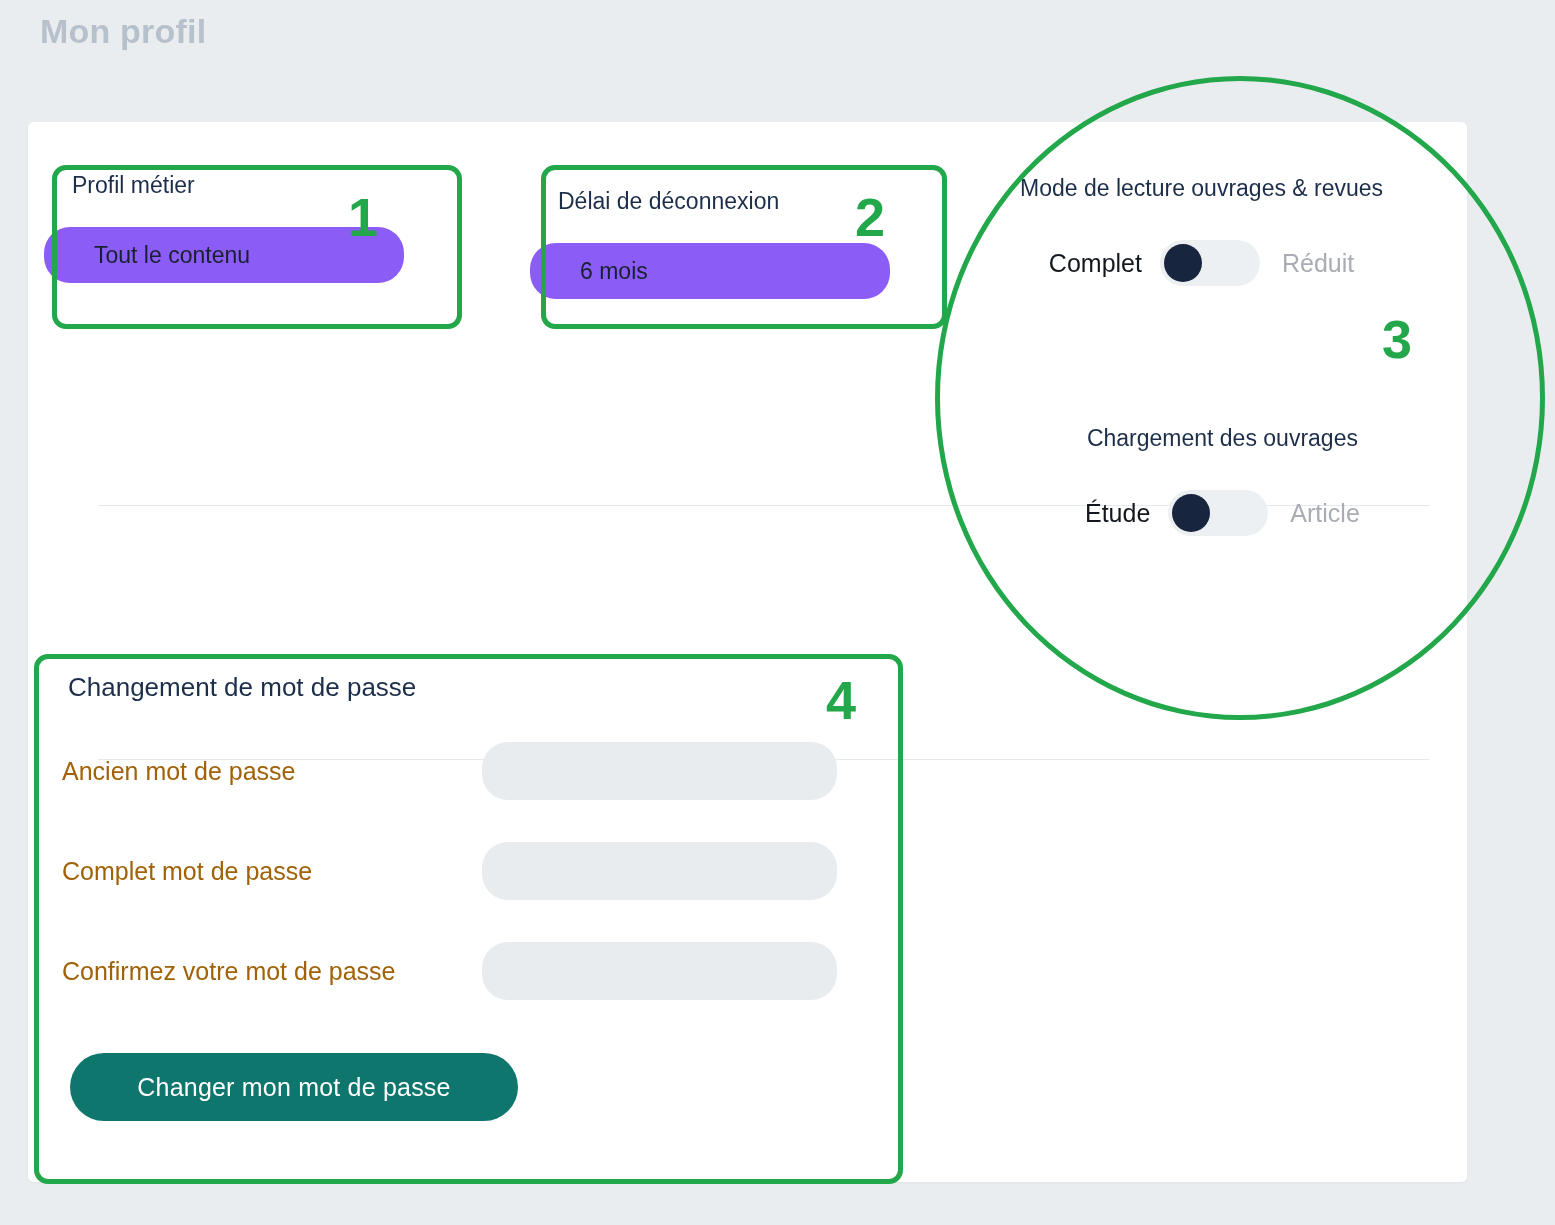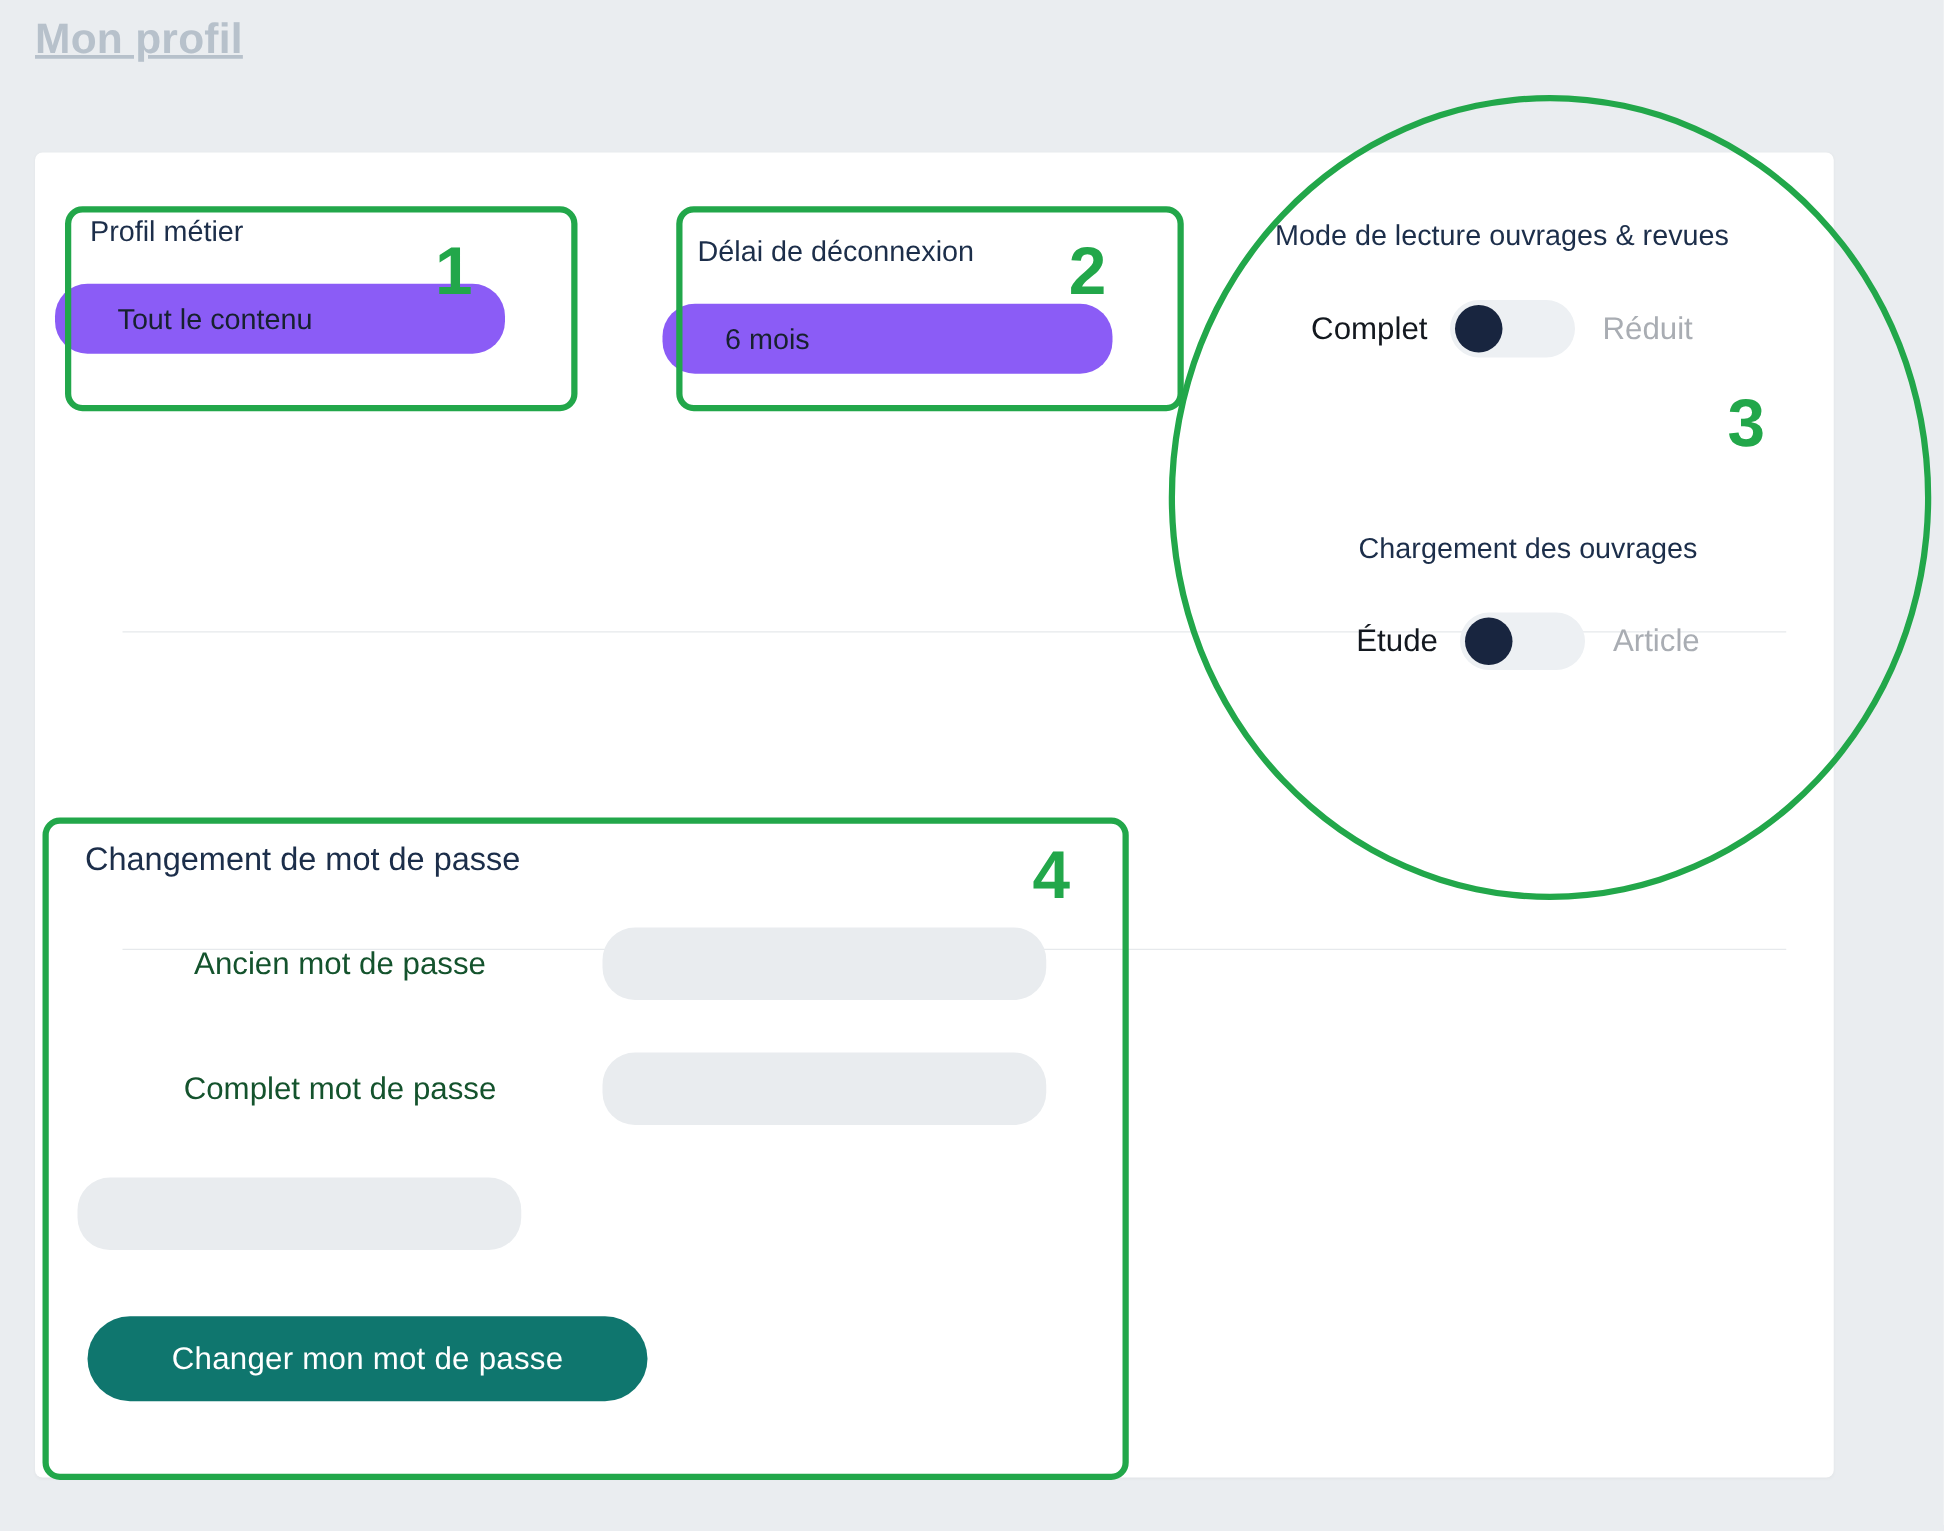--- a/index.html
+++ b/index.html
@@ -9,27 +9,26 @@
   body {
     width: 1555px;
     height: 1225px;
     background: #eaedf0;
     font-family: "Liberation Sans", sans-serif;
     overflow: hidden;
     position: relative;
   }
   #page-title {
     position: absolute;
-    left: 28px;
+    left: 40px;
     top: 12px;
     font-size: 34px;
     font-weight: bold;
     color: #b7c1cb;
     letter-spacing: 0.2px;
-    text-decoration: underline;
   }
   #profile-panel {
     position: absolute;
     left: 28px;
     top: 122px;
     width: 1439px;
     height: 1060px;
     background: #ffffff;
     border-radius: 6px;
     box-shadow: 0 1px 3px rgba(0,0,0,0.04);
@@ -135,23 +134,22 @@
   }
   .pw-row {
     display: flex;
     align-items: center;
     height: 64px;
     margin-top: 36px;
   }
   .pw-row .pw-label {
     width: 420px;
     font-size: 25px;
-    color: #14532d;
-    white-space: nowrap;
-    text-align: center;
+    color: #a16207;
+    white-space: nowrap;
   }
   .pw-row .pw-input {
     width: 355px;
     height: 58px;
     background: #e9ecef;
     border-radius: 26px;
     border: none;
     outline: none;
     box-sizing: border-box;
     padding: 0 24px;
@@ -264,20 +262,21 @@
     <span class="pw-label">Ancien mot de passe</span>
     <input class="pw-input" type="password" placeholder="" style="">
   </div>
 
   <div class="pw-row">
     <span class="pw-label">Complet mot de passe</span>
     <input class="pw-input" type="password" placeholder="" style="">
   </div>
 
   <div class="pw-row">
+    <span class="pw-label">Confirmez votre mot de passe</span>
     <input class="pw-input" type="password" placeholder="" style="">
   </div>
 
   <button id="change-password-button">Changer mon mot de passe</button>
 </div>
 
 <div class="anno-box" id="anno-box-1"></div>
 <div class="anno-box" id="anno-box-2"></div>
 <div id="anno-circle-3"></div>
 <div class="anno-box" id="anno-box-4"></div>

